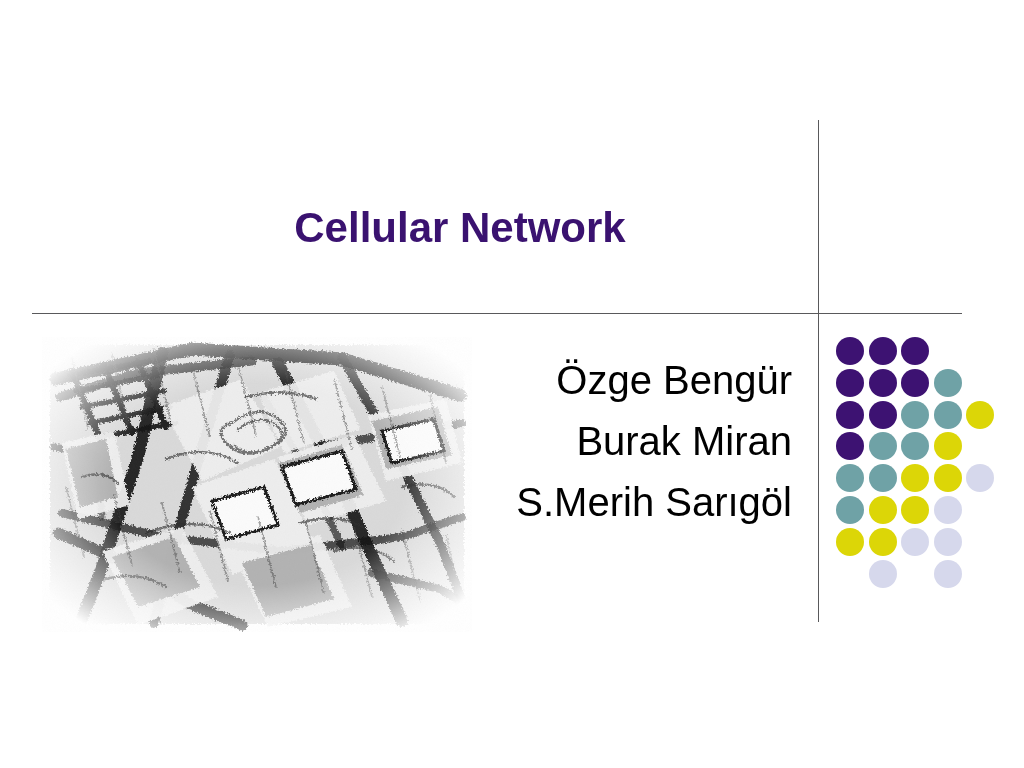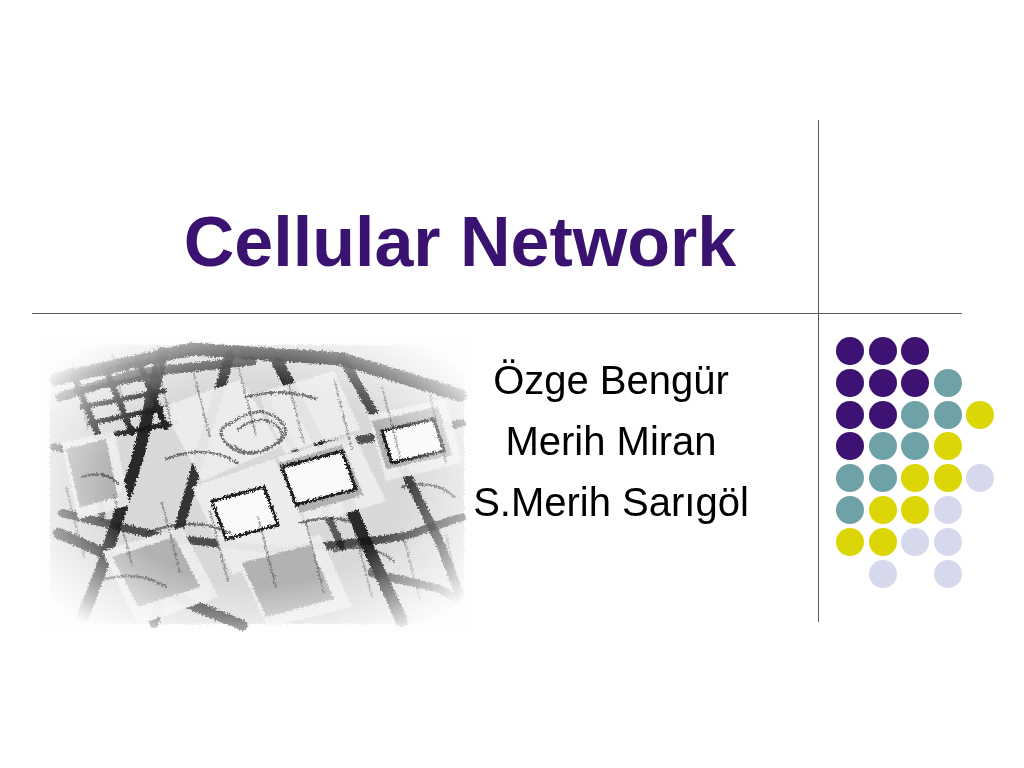--- a/index.html
+++ b/index.html
@@ -37,35 +37,35 @@
     background: #59595b;
   }
 
   
   #title {
     position: absolute;
     left: 120px;
     top: 206px;
     width: 680px;
     text-align: center;
-    font-size: 70px;
+    font-size: 42px;
     line-height: 1.05;
     font-weight: bold;
     color: #3a1270;
     letter-spacing: 0px;
     white-space: nowrap;
   }
 
   
   #authors {
     position: absolute;
     left: 430px;
     top: 350px;
     width: 362px;
-    text-align: center;
+    text-align: right;
     color: #000000;
     font-size: 40px;
     line-height: 1.52;
   }
   #authors .author-line { display: block; }
 
   
   #artwork {
     position: absolute;
     left: 42px;
@@ -100,21 +100,21 @@
 
 <div id="slide">
 
   <div class="rule-h"></div>
   <div class="rule-v"></div>
 
   <div id="title">Cellular Network</div>
 
   <div id="authors">
     <span class="author-line">Özge Bengür</span>
-    <span class="author-line">Merih Miran</span>
+    <span class="author-line">Burak Miran</span>
     <span class="author-line">S.Merih Sarıgöl</span>
   </div>
 
   <div id="artwork">
     <svg viewBox="0 0 430 295" preserveAspectRatio="none" aria-hidden="true">
       <defs>
         <radialGradient id="vig" cx="50%" cy="50%" r="62%">
           <stop offset="55%" stop-color="#ffffff" stop-opacity="0"></stop>
           <stop offset="100%" stop-color="#ffffff" stop-opacity="1"></stop>
         </radialGradient>

